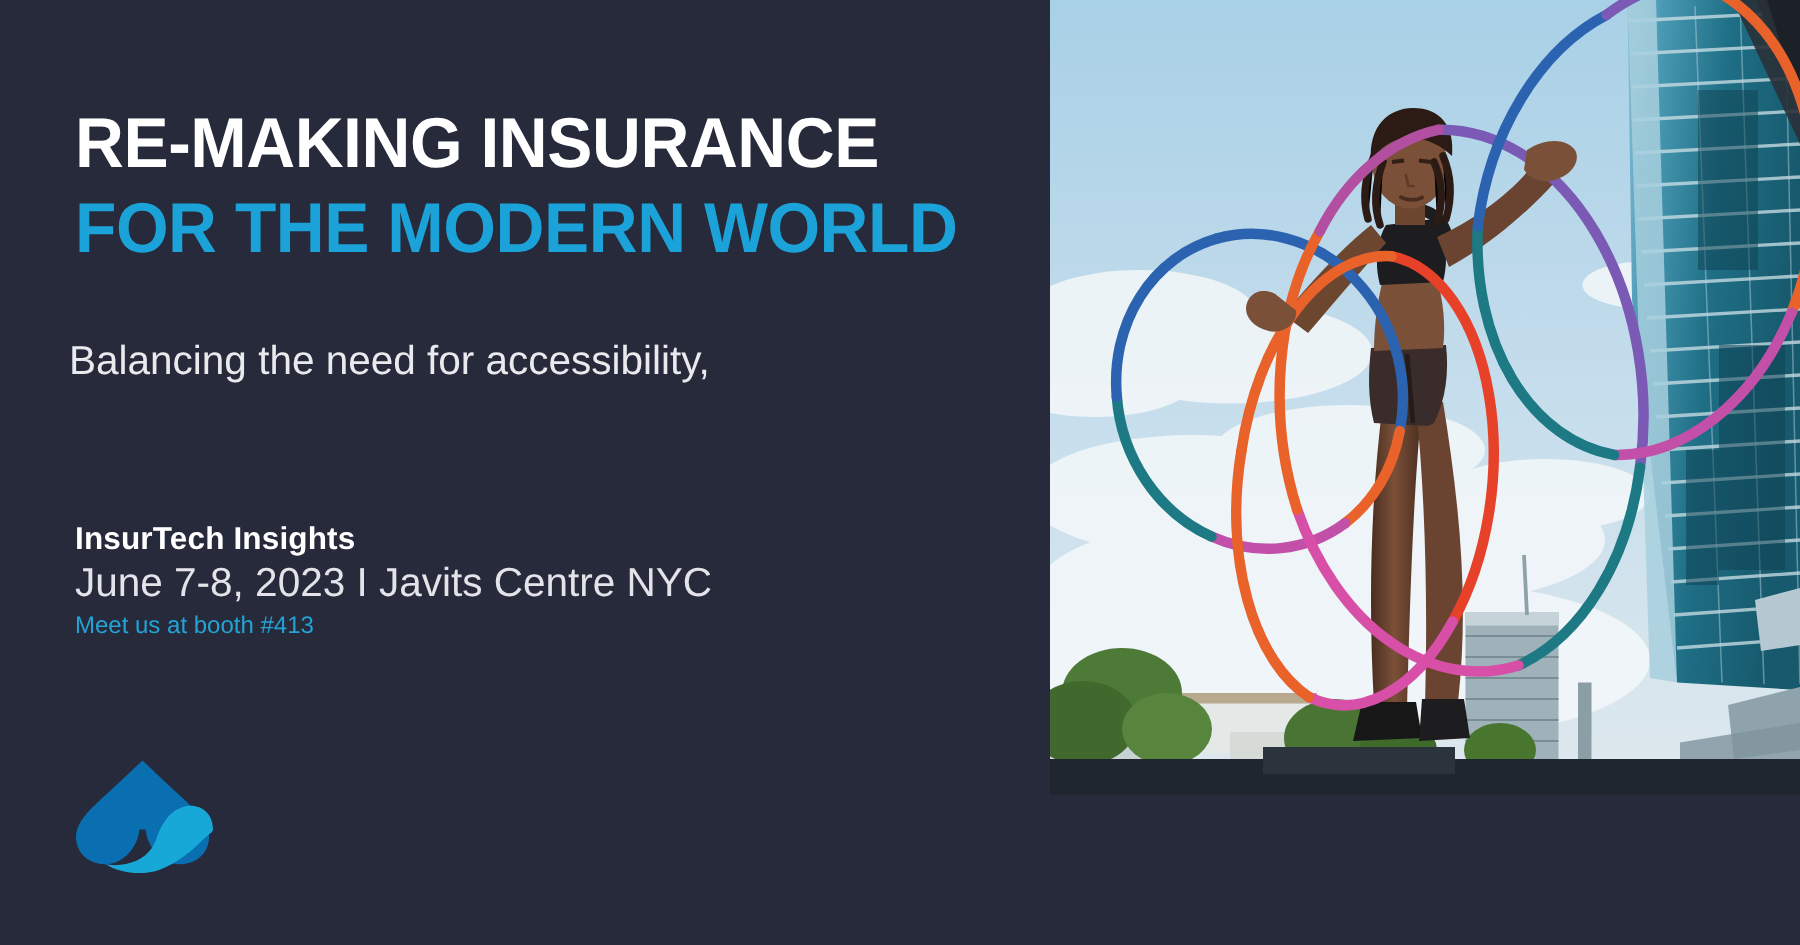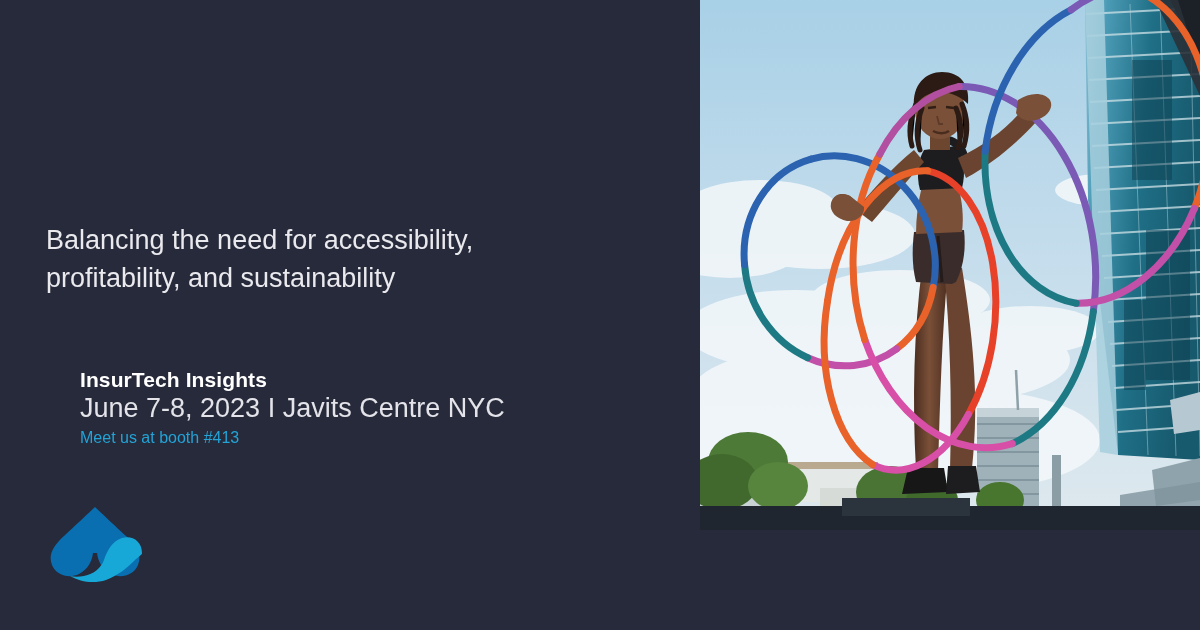--- a/index.html
+++ b/index.html
@@ -58,24 +58,23 @@
     width: 530px;
     color: #e9e9ee;
     font-size: 27px;
     line-height: 38px;
     font-weight: normal;
   }
   .subhead span { display: block; white-space: nowrap; }
 
   .event {
     position: absolute;
-    top: 366px;
+    top: 346px;
     left: 50px;
     width: 500px;
-    margin-left: 30px;
   }
   .event-name {
     display: block;
     color: #ffffff;
     font-size: 21px;
     line-height: 28px;
     font-weight: bold;
     letter-spacing: 0.1px;
   }
   .event-when {
@@ -114,24 +113,27 @@
   }
   .photo svg { display: block; }
 </style>
 </head>
 <body>
 
 <div class="banner">
 
   <div class="left-col">
 
+    <div class="headline">
+      <span class="headline-line l1">RE-MAKING INSURANCE</span>
+      <span class="headline-line l2">FOR THE MODERN WORLD</span>
+    </div>
 
     <div class="subhead">
       <span>Balancing the need for accessibility,</span>
-      <span>profitability, and sustainability</span>
     </div>
 
     <div class="event">
       <span class="event-name">InsurTech Insights</span>
       <span class="event-when">June 7-8, 2023 I Javits Centre NYC</span>
       <span class="event-booth">Meet us at booth #413</span>
     </div>
 
     <div class="logo">
       <svg viewBox="0 0 98 78" width="98" height="78">

